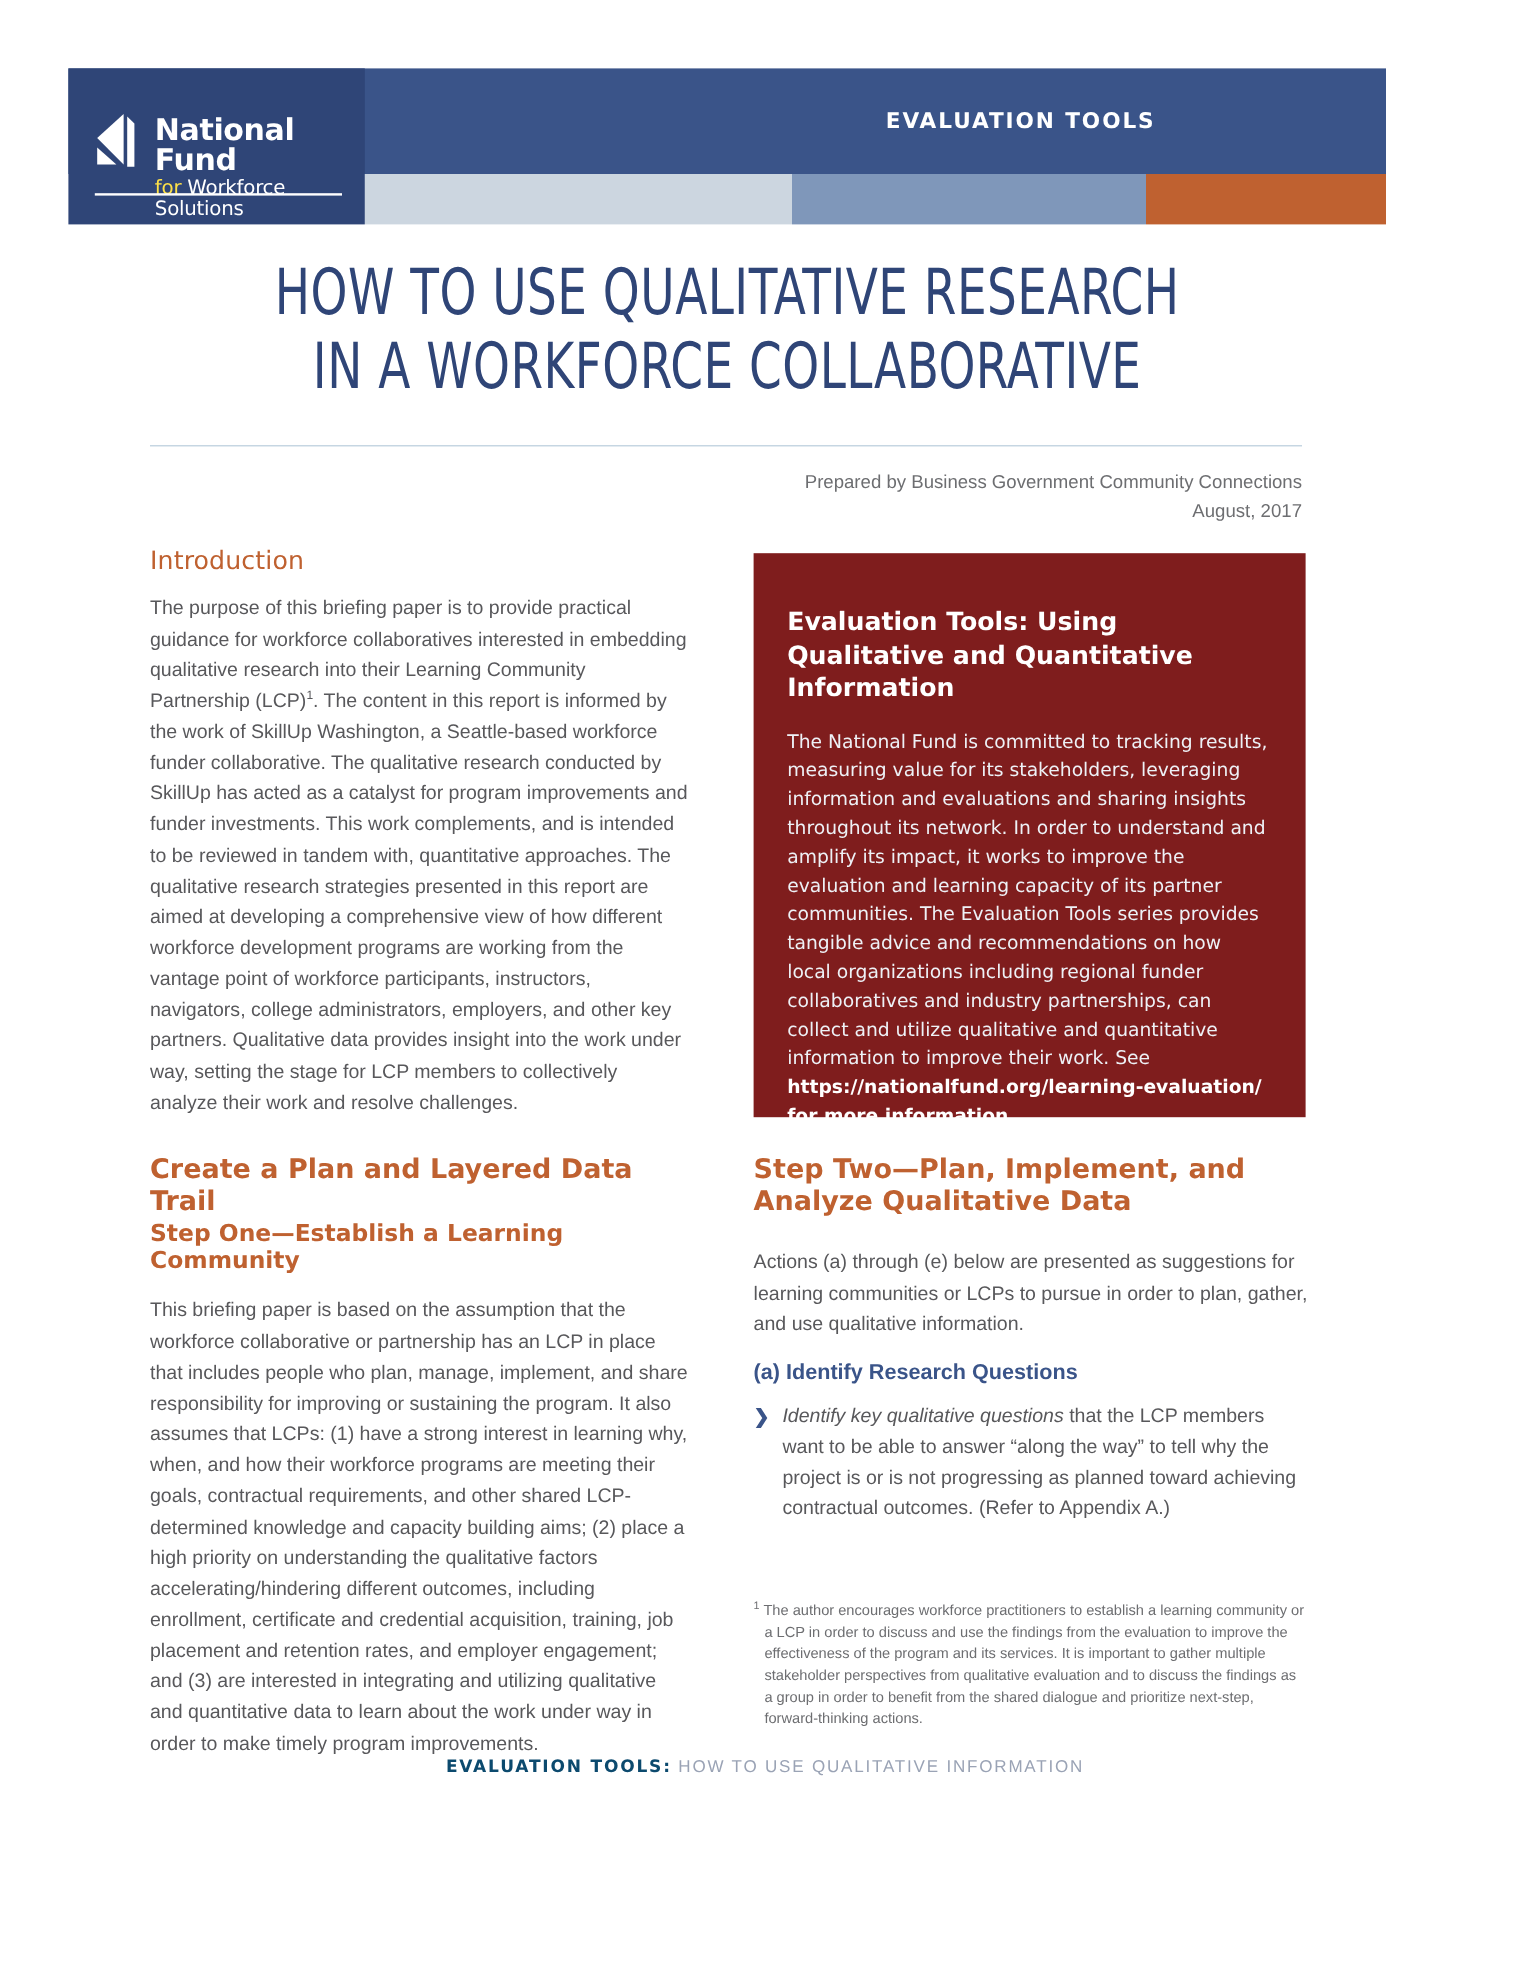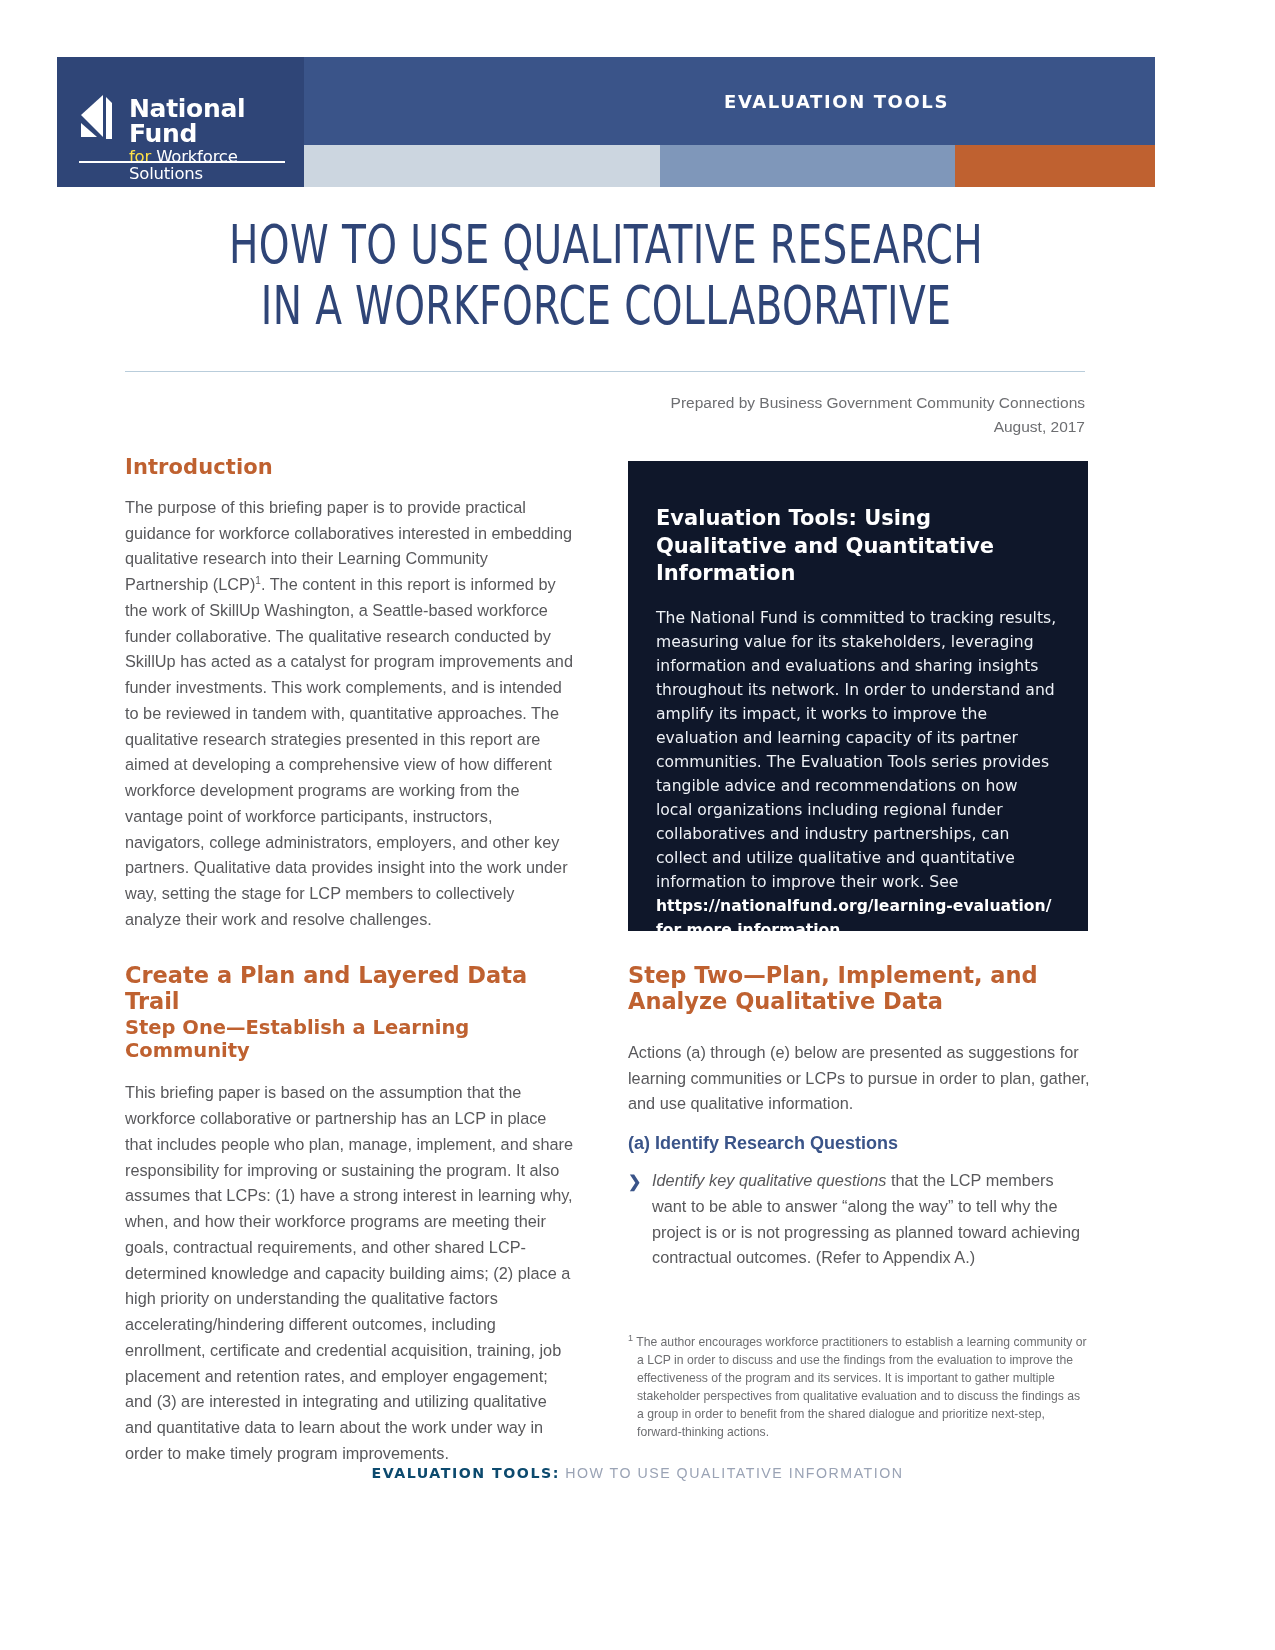--- a/index.html
+++ b/index.html
@@ -78,21 +78,21 @@
   .logo-underline {
     position: absolute;
     left: 22px;
     top: 104px;
     width: 206px;
     height: 2px;
     background: #ffffff;
   }
   .header-title {
     position: absolute;
-    right: 24px;
+    right: 10px;
     top: 34px;
     font-family: "DejaVu Sans", sans-serif;
     font-size: 18px;
     font-weight: bold;
     letter-spacing: 1.6px;
     color: #ffffff;
   }
   .stripe {
     position: absolute;
     top: 88px;
@@ -146,21 +146,21 @@
     position: absolute;
     left: 125px;
     top: 455px;
     width: 450px;
   }
 
   h2.section-head {
     margin: 0 0 16px 0;
     font-family: "DejaVu Sans", sans-serif;
     font-size: 21px;
-    font-weight: bold;
+    font-weight: normal;
     color: #bf6130;
     letter-spacing: 0.1px;
   }
   h2.section-head-lg {
     margin: 0 0 2px 0;
     font-family: "DejaVu Sans", sans-serif;
     font-size: 22.5px;
     font-weight: bold;
     color: #bf6130;
   }
@@ -187,21 +187,21 @@
   p.body:last-child { margin-bottom: 0; }
   sup.fn { font-size: 10px; vertical-align: super; }
 
   
   .callout {
     position: absolute;
     left: 628px;
     top: 461px;
     width: 460px;
     height: 470px;
-    background: #0f172a;
+    background: #7f1d1d;
     box-sizing: border-box;
     padding: 44px 30px 28px 28px;
   }
   .callout h2 {
     margin: 0 0 18px 0;
     font-family: "DejaVu Sans", sans-serif;
     font-size: 21px;
     line-height: 1.32;
     font-weight: bold;
     color: #ffffff;

